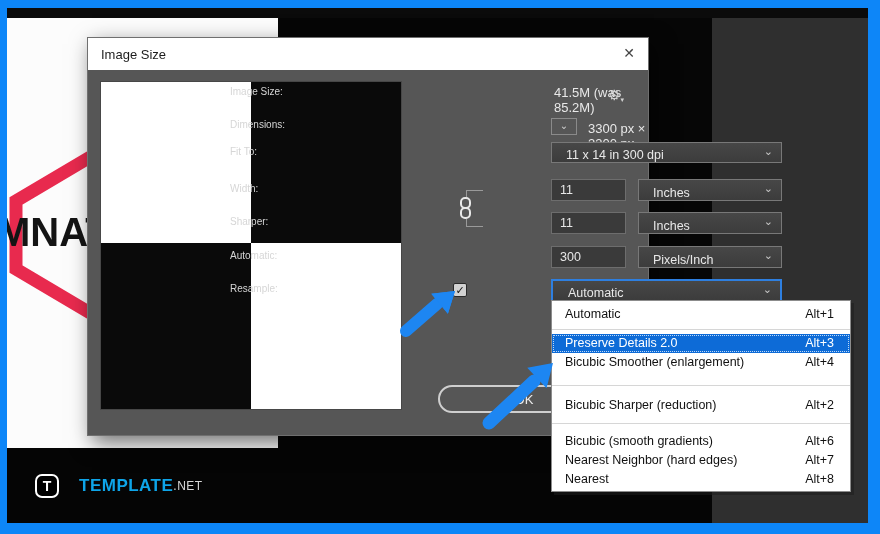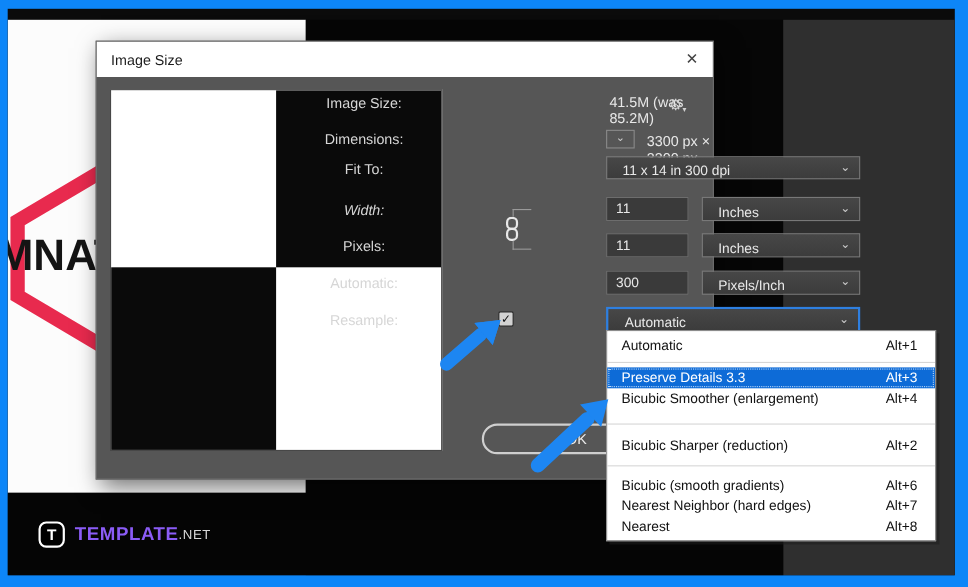--- a/index.html
+++ b/index.html
@@ -4,35 +4,35 @@
 <style>
   html,body{margin:0;padding:0;background:#222;}
   *{box-sizing:border-box;font-family:"Liberation Sans",sans-serif;}
   .stage{position:relative;width:880px;height:534px;background:#0d86f8;overflow:hidden;}
   .inner{position:absolute;left:7px;top:8px;width:861px;height:515px;background:#0b0b0b;overflow:hidden;}
   .page-white{position:absolute;left:0;top:10px;width:271px;height:430px;background:#fcfcfc;overflow:hidden;}
   .page-black{position:absolute;left:271px;top:10px;width:434px;height:505px;background:#060606;}
   .ps-workspace{position:absolute;left:705px;top:10px;width:156px;height:505px;background:#2f2f2f;}
   .footer{position:absolute;left:0;top:440px;width:705px;height:75px;background:#050505;display:flex;align-items:center;}
   .tn-icon{display:inline-flex;align-items:center;justify-content:center;width:24px;height:24px;border:2px solid #fff;border-radius:7px;margin-left:28px;color:#fff;font-weight:bold;font-size:14px;background:#000;}
-  .tn-brand{color:#8b5cf6;font-weight:bold;font-size:17px;letter-spacing:.5px;margin-left:9px;}
+  .tn-brand{color:#0ea5e9;font-weight:bold;font-size:17px;letter-spacing:.5px;margin-left:20px;}
   .tn-tld{color:#d9d9d9;font-weight:400;font-size:12px;letter-spacing:.5px;}
   .logo-text{position:absolute;left:-10px;top:192px;font-size:40px;font-weight:800;color:#141414;letter-spacing:0px;}
   .red-logo{position:absolute;left:0;top:0;}
 
   
   .dialog{position:absolute;left:87px;top:37px;width:562px;height:399px;background:#565656;border:1px solid #6f6f6f;box-shadow:5px 7px 20px rgba(0,0,0,.55);}
   .titlebar{position:absolute;left:0;top:0;width:100%;height:32px;background:#ffffff;display:flex;align-items:center;}
   .titlebar .title{margin-left:13px;font-size:13px;color:#1c1c1c;}
   .titlebar .close{position:absolute;right:13px;top:7px;font-size:14px;color:#444;cursor:pointer;}
   .preview{position:absolute;left:12px;top:43px;width:302px;height:329px;background:#fff;border:1px solid #474747;overflow:hidden;}
   .q-tr{position:absolute;left:50%;top:0;width:50%;height:49.2%;background:#0a0a0a;}
   .q-bl{position:absolute;left:0;top:49.2%;width:50%;height:50.8%;background:#0a0a0a;}
 
-  .lbl{position:absolute;right:232px;width:170px;text-align:center;font-size:13px;color:#d6d6d6;}
+  .lbl{position:absolute;right:248px;width:170px;text-align:left;font-size:10px;color:#d6d6d6;}
   .val{position:absolute;font-size:13px;color:#e8e8e8;}
   .inp{position:absolute;background:#3a3a3a;border:1px solid #6d6d6d;color:#e8e8e8;font-size:12.5px;padding-left:8px;display:flex;align-items:center;}
   .dd{position:absolute;background:linear-gradient(#474747,#3c3c3c);border:1px solid #787878;color:#e8e8e8;font-size:12.5px;display:flex;align-items:flex-end;padding-left:14px;cursor:pointer;}
   .dd .chev{position:absolute;right:8px;top:50%;transform:translateY(-58%);font-size:11px;color:#c9c9c9;}
   .dd.focus{border:2px solid #2e7fe0;padding-left:15px;}
   .mini-dd{position:absolute;left:463px;width:26px;height:17px;border:1px solid #8a8a8a;background:transparent;display:flex;align-items:center;justify-content:center;cursor:pointer;}
   .mini-dd .chev{font-size:10px;color:#cfcfcf;margin-top:-3px;}
   .gear{position:absolute;right:24px;top:49px;color:#d2d2d2;font-size:14px;cursor:pointer;}
   .gear .caret{font-size:7px;color:#d2d2d2;vertical-align:-2px;}
   .chkbox{position:absolute;left:365px;top:245px;width:14px;height:14px;background:#d2d2d2;border:1px solid #2a2a2a;border-radius:2px;display:flex;align-items:center;justify-content:center;font-size:11px;color:#111;cursor:pointer;}
@@ -95,36 +95,36 @@
         <span class="chev">⌄</span>
       </div>
     <div class="val" style="left:500px;top:83px;">3300 px  ×  3300 px</div>
 
     <div class="lbl" style="top:108px;">Fit To:</div>
     <div class="dd" style="left:463px;top:104px;width:231px;height:21px;">
       <span>11 x 14 in 300 dpi</span>
       <span class="chev">⌄</span>
     </div>
 
-    <div class="lbl" style="top:145px;font-style:italic;">Width:</div>
+    <div class="lbl" style="top:145px;">Width:</div>
     <div class="inp" style="left:463px;top:141px;width:75px;height:22px;">11</div>
     <div class="dd" style="left:550px;top:141px;width:144px;height:22px;">
       <span>Inches</span>
       <span class="chev">⌄</span>
     </div>
 
     <div class="bracket"></div>
     <div class="chainlink">
       <svg width="15" height="22">
         <rect x="3" y="1" width="9" height="10" rx="4" fill="none" stroke="#e8e8e8" stroke-width="2"></rect>
         <rect x="3" y="11" width="9" height="10" rx="4" fill="none" stroke="#e8e8e8" stroke-width="2"></rect>
       </svg>
     </div>
 
-    <div class="lbl" style="top:178px;">Pixels:</div>
+    <div class="lbl" style="top:178px;">Sharper:</div>
     <div class="inp" style="left:463px;top:174px;width:75px;height:22px;">11</div>
     <div class="dd" style="left:550px;top:174px;width:144px;height:22px;">
       <span>Inches</span>
       <span class="chev">⌄</span>
     </div>
 
     <div class="lbl" style="top:212px;">Automatic:</div>
     <div class="inp" style="left:463px;top:208px;width:75px;height:22px;">300</div>
     <div class="dd" style="left:550px;top:208px;width:144px;height:22px;">
       <span>Pixels/Inch</span>
@@ -145,21 +145,21 @@
       </div>
   </div>
 
   <div class="menu">
     <div class="mi first">
       <span>Automatic</span>
       <span class="sc">Alt+1</span>
     </div>
     <div class="msep"></div>
     <div class="mi selected">
-      <span>Preserve Details 3.3</span>
+      <span>Preserve Details 2.0</span>
       <span class="sc">Alt+3</span>
     </div>
     <div class="mi">
       <span>Bicubic Smoother (enlargement)</span>
       <span class="sc">Alt+4</span>
     </div>
     <div class="msep g2"></div>
     <div class="mi">
       <span>Bicubic Sharper (reduction)</span>
       <span class="sc">Alt+2</span>

